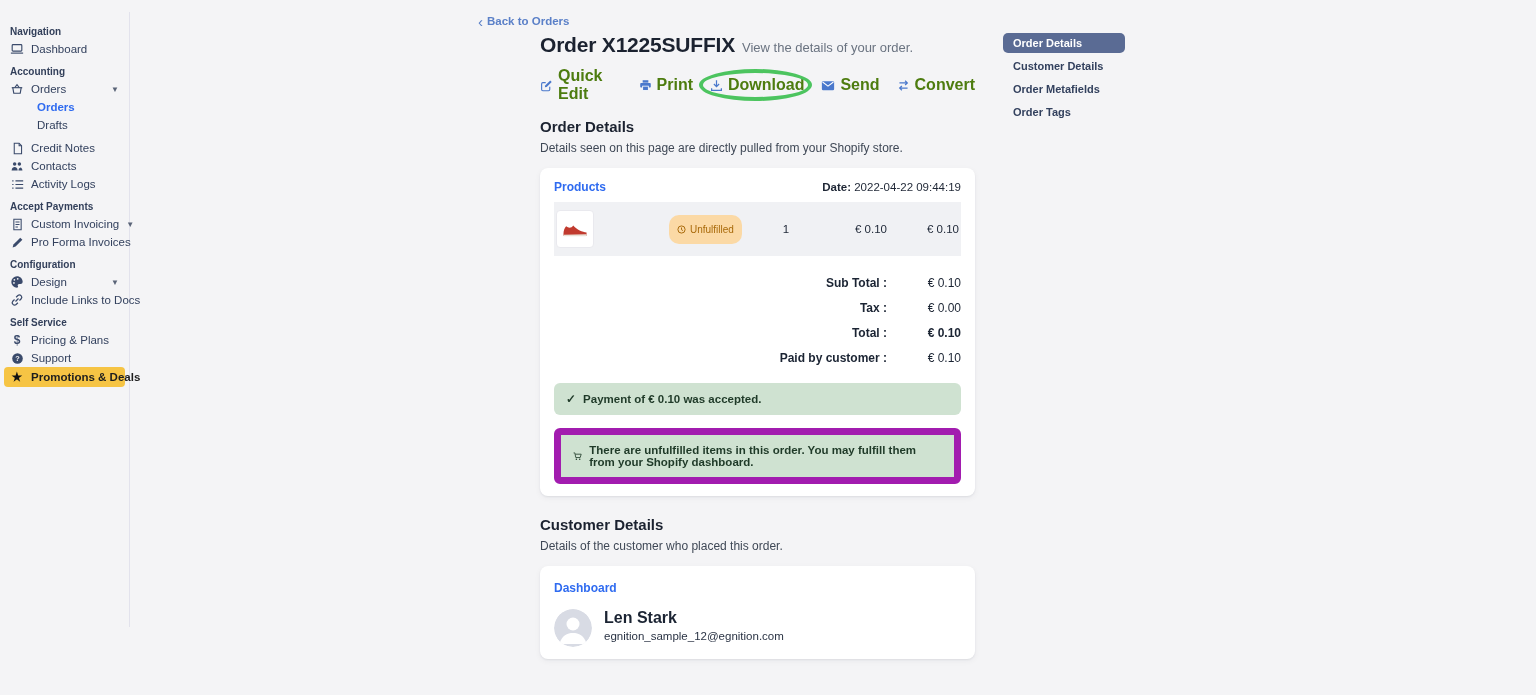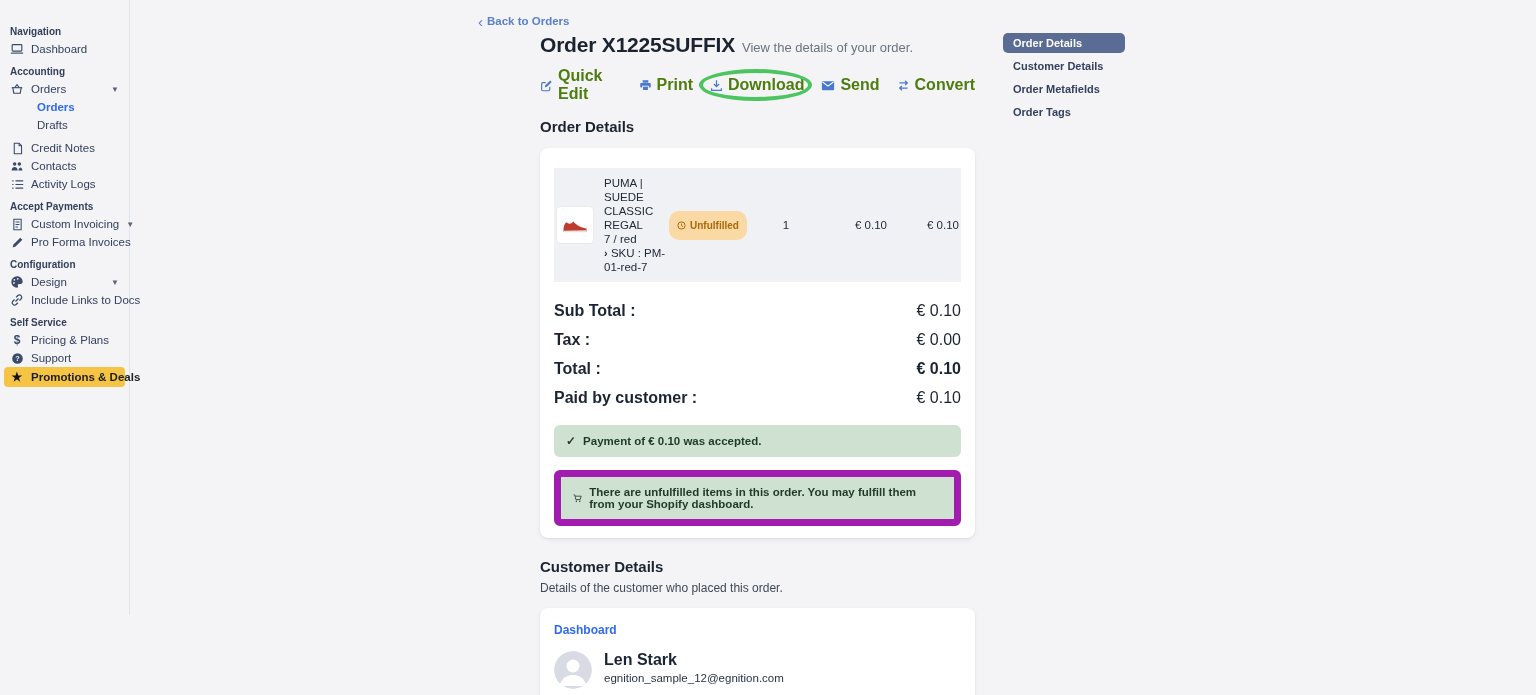--- a/index.html
+++ b/index.html
@@ -8,22 +8,22 @@
     font-family:"Liberation Sans", sans-serif;
     background:#f4f4f6;
     position:relative;
     overflow:hidden;
     color:#1b2433;
   }
   svg { display:block; }
 
   
   .sidebar {
-    position:absolute; left:0; top:0; width:130px; height:615px;
-    border-right:1px solid #e2e2ec; padding-top:18px;
+    position:absolute; left:0; top:12px; width:130px; height:615px;
+    border-right:1px solid #e2e2ec; padding-top:6px;
   }
   .side-header {
     padding:8px 10px 3px; font-size:10px; font-weight:700; color:#323f5a;
   }
   .side-item {
     display:flex; align-items:center; gap:7px;
     margin:0 4px; padding:2px 6px; height:18px;
     font-size:11.5px; font-weight:500; color:#33415e; cursor:pointer;
     border-radius:4px; white-space:nowrap;
   }
@@ -82,26 +82,26 @@
   .prow { background:#f0f1f4; margin-top:8px; padding:8px 2px; font-size:11.5px; color:#222b3a; }
   .ptitle-cell { display:flex; align-items:center; gap:10px; }
   .thumb {
     width:38px; height:38px; background:#fff; border:1px solid #e9e9ee;
     border-radius:4px; flex:none; display:flex; align-items:center; justify-content:center;
   }
   .pline { line-height:14px; }
   .sku-chev { font-weight:700; font-size:11px; }
   .badge {
     display:inline-flex; align-items:center; gap:4px;
-    background:#fbd9a5; color:#a96a0a; font-size:10px; font-weight:700;
+    background:#fbd9a5; color:#a96a0a; font-size:10px; font-weight:400;
     padding:9px 8px; border-radius:10px;
   }
 
   .totals { margin-top:14px; }
-  .total-row { display:flex; justify-content:space-between; align-items:center; padding:5.5px 0; font-size:16px; }
+  .total-row { display:flex; justify-content:flex-end; align-items:center; padding:5.5px 0; font-size:12px; }
   .total-label { font-weight:700; color:#1b2433; }
   .total-value { width:74px; text-align:right; color:#1b2433; }
   .total-value.bold { font-weight:800; }
 
   .alert {
     margin-top:13px; background:#cfe2d1; border-radius:6px;
     padding:9px 12px; display:flex; align-items:center; gap:7px;
     font-size:11.5px; font-weight:700; color:#1f3a28;
   }
   .alert.bordered { border:7px solid #a21caf; }
@@ -307,39 +307,39 @@
           <svg width="13" height="13" viewBox="0 0 16 16" fill="none" stroke="currentColor" stroke-width="1.5">
             <path d="M3 4.8h9.5M10 2.2l2.7 2.6L10 7.4"></path>
             <path d="M13 11.2H3.5M6 8.6l-2.7 2.6L6 13.8"></path>
           </svg>
         </span>
       <span>Convert</span>
     </div>
   </div>
 
   <h2 class="section-heading">Order Details</h2>
+  <p class="section-desc">Details seen on this page are directly pulled from your Shopify store.</p>
 
   <section class="card">
+    <div class="card-head">
+      <span class="card-link">Products</span>
+      <span class="date-wrap">
+        <b>Date:</b>
+        <span>2022-04-22 09:44:19</span>
+      </span>
+    </div>
 
 
     <div class="ptable-row prow">
       <div class="ptitle-cell">
         <div class="thumb">
           <svg width="32" height="32" viewBox="0 0 36 36">
             <path d="M5 24 C5 20 6.2 17 8 15 C11 17.2 14 17 16 14 C20 19 26.5 21 31 22 L31 25 C31 26 30.2 26 29 26 L6 26 C5.4 26 5 25.6 5 25 Z" fill="#c13a2e"></path>
             <path d="M5 24.4 L31 24 L31 25 C31 26 30.2 26.2 29 26.2 L6 26.2 C5.4 26.2 5 25.6 5 25 Z" fill="#e9e2d8"></path>
           </svg>
-        </div>
-        <div>
-          <div class="pline">PUMA | SUEDE CLASSIC REGAL</div>
-          <div class="pline">7 / red</div>
-          <div class="pline">
-            <span class="sku-chev">›</span>
-            <span>SKU : PM-01-red-7</span>
-          </div>
         </div>
       </div>
       <div>
         <span class="badge">
           <svg width="9" height="9" viewBox="0 0 10 10">
               <circle cx="5" cy="5" r="4" fill="none" stroke="#a96a0a" stroke-width="1.1"></circle>
               <path d="M5 2.8v2.4l1.6 1" fill="none" stroke="#a96a0a" stroke-width="1.1"></path>
             </svg>
           <span>Unfulfilled</span>
         </span>

